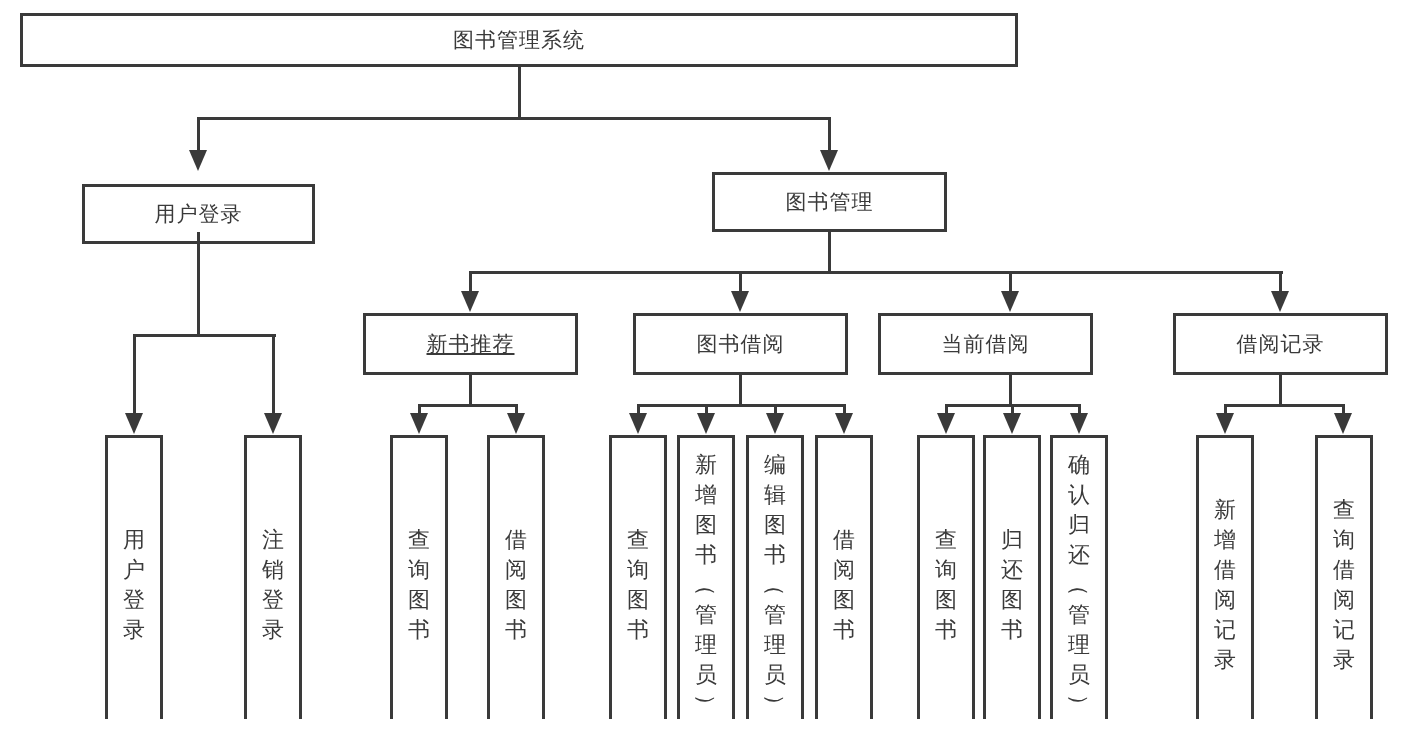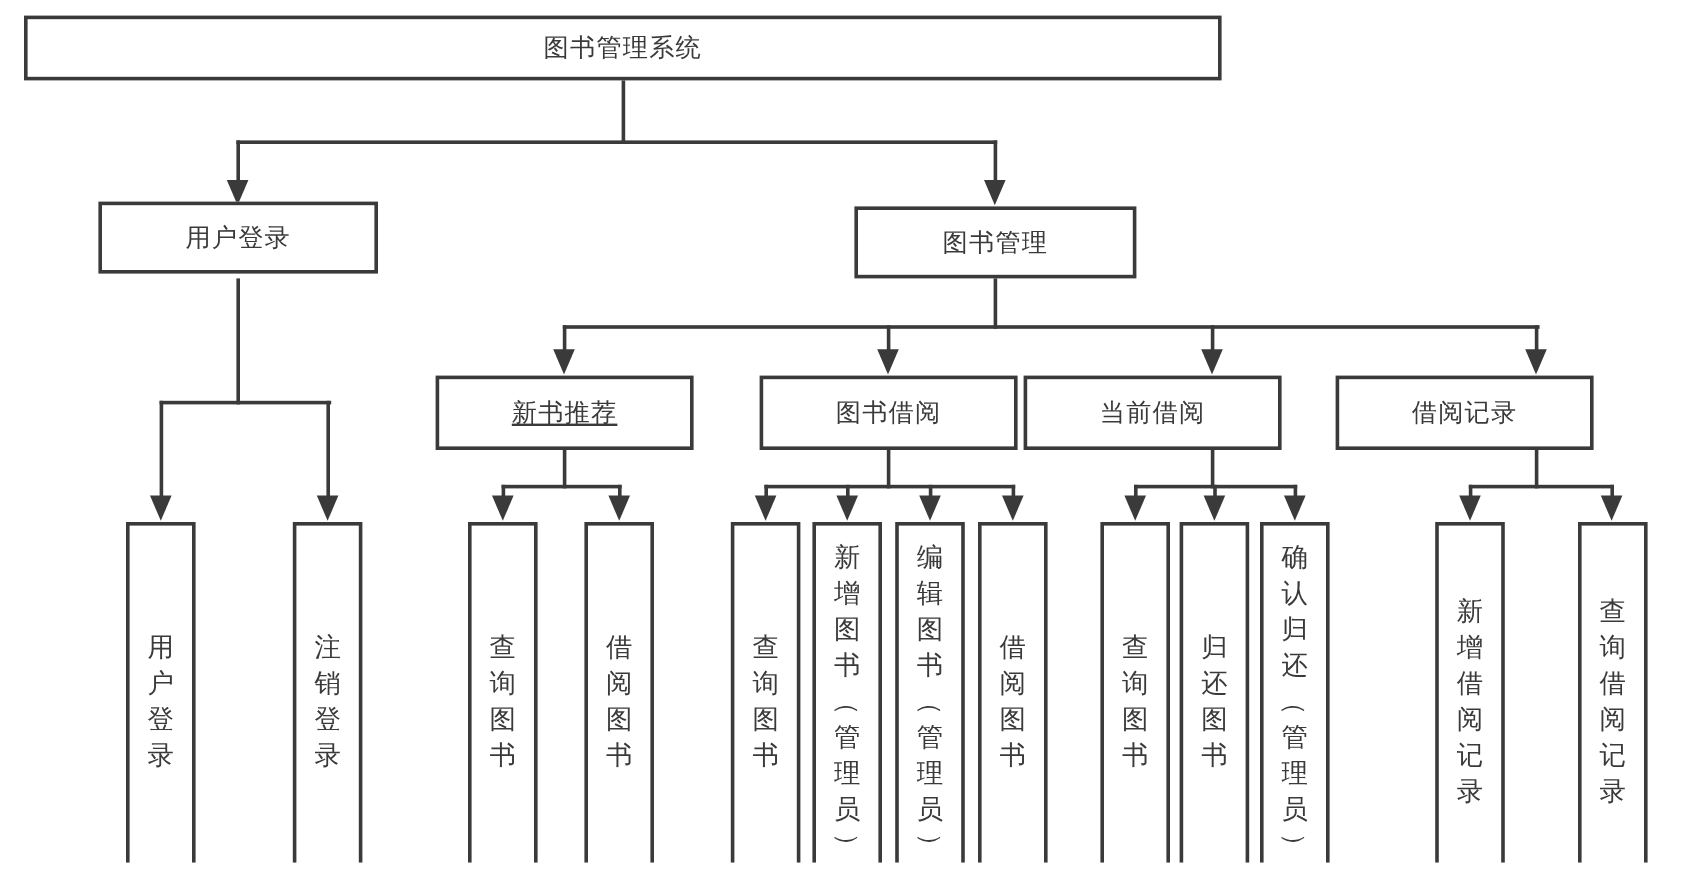--- a/index.html
+++ b/index.html
@@ -14,21 +14,21 @@
     font-family:"Liberation Sans","DejaVu Sans",sans-serif;color:var(--text);
     overflow:hidden;
     padding-left:16px;
   }
   .box{
     position:absolute;box-sizing:border-box;border:3px solid var(--line);
     background:var(--background);display:flex;align-items:center;justify-content:center;
     font-size:21px;letter-spacing:1px;
   }
   .root{left:20px;top:13px;width:998px;height:54px;}
-  .lvl2-ul{left:82px;top:168px;width:233px;height:60px;}
+  .lvl2-ul{left:82px;top:184px;width:233px;height:60px;}
   .lvl2-bm{left:712px;top:172px;width:235px;height:60px;}
   .lvl3{top:313px;width:215px;height:62px;}
   .leaf{
     position:absolute;top:435px;width:58px;height:300px;box-sizing:border-box;
     border:3px solid var(--line);background:var(--background);
     display:flex;align-items:center;justify-content:center;
   }
   .vtext{display:flex;flex-direction:column;align-items:center;justify-content:center;
     font-size:22px;max-height:292px;}
   .vtext span{display:block;line-height:30px;height:30px;text-align:center;}
@@ -75,24 +75,24 @@
   <div class="ar" style="left:731px;top:291px;"></div>
   <div class="ar" style="left:1001px;top:291px;"></div>
   <div class="ar" style="left:1271px;top:291px;"></div>
 
   <div class="box lvl3" style="left:363px;text-decoration:underline;">
     <span>新书推荐</span>
   </div>
   <div class="box lvl3" style="left:633px;">
     <span>图书借阅</span>
   </div>
-  <div class="box lvl3" style="left:853px;">
+  <div class="box lvl3" style="left:878px;">
     <span>当前借阅</span>
   </div>
-  <div class="box lvl3" style="left:1113px;">
+  <div class="box lvl3" style="left:1173px;">
     <span>借阅记录</span>
   </div>
 
   <div class="vl" style="left:197px;top:232px;height:105px;"></div>
   <div class="hl" style="left:133px;top:334px;width:143px;"></div>
   <div class="vl" style="left:133px;top:334px;height:82px;"></div>
   <div class="vl" style="left:272px;top:334px;height:82px;"></div>
   <div class="ar" style="left:125px;top:413px;"></div>
   <div class="ar" style="left:264px;top:413px;"></div>
 

